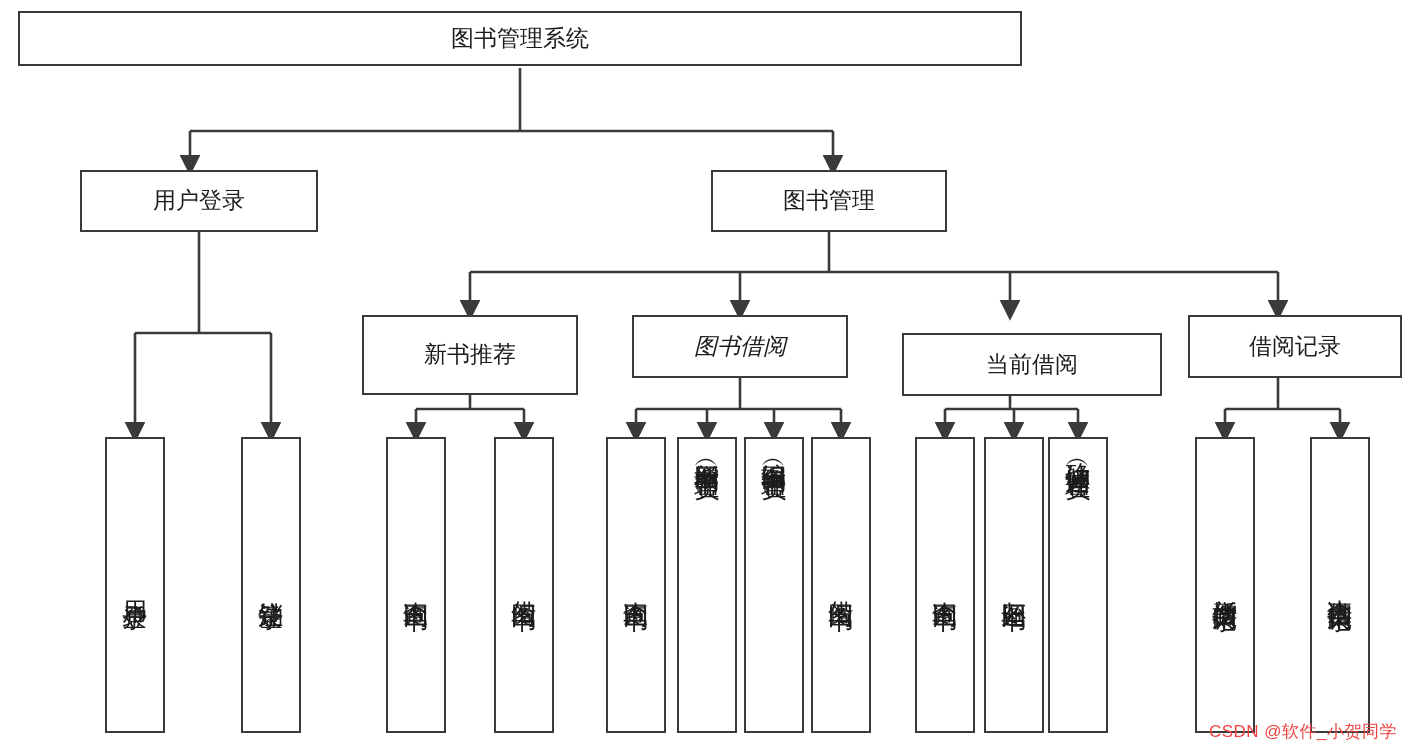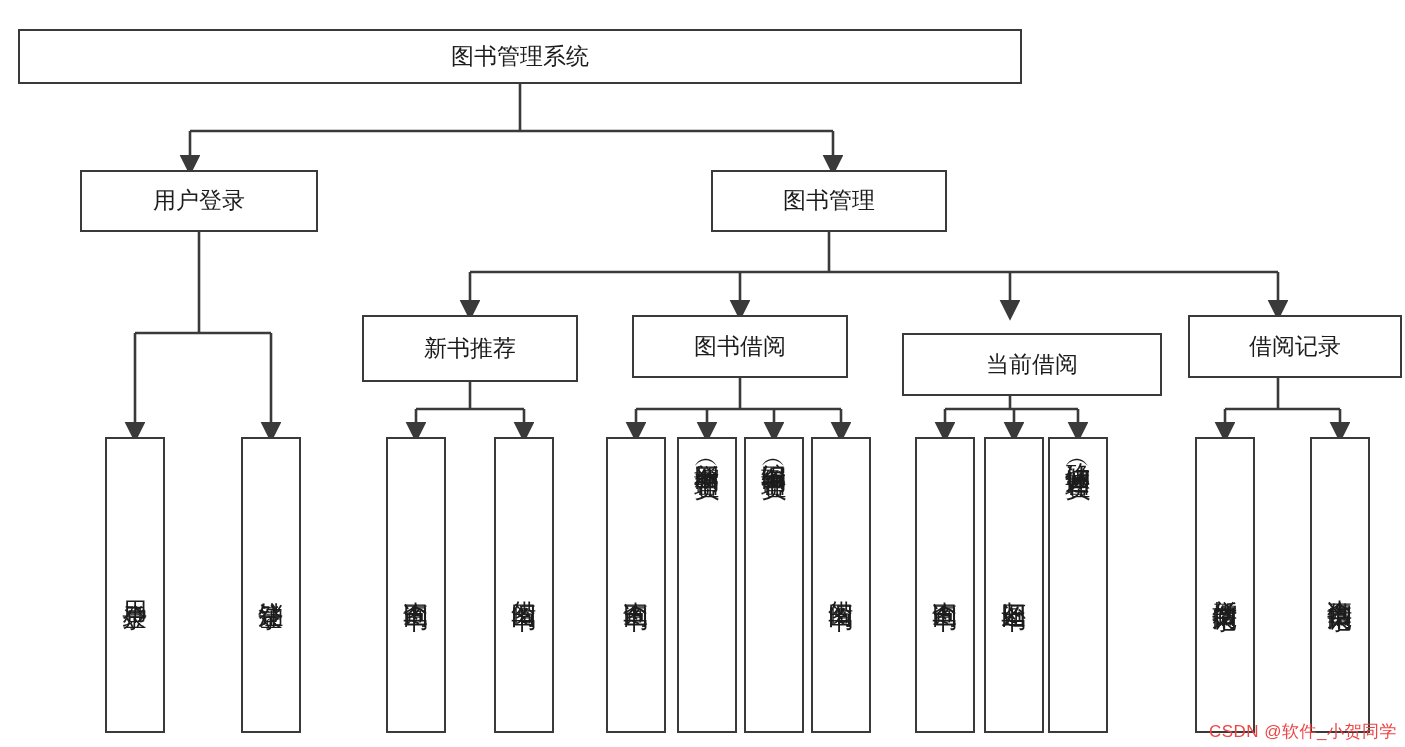--- a/index.html
+++ b/index.html
@@ -127,37 +127,37 @@
       <path d="M1014,409 L1014,425" marker-end="url(#arrow)"></path>
       <path d="M1078,409 L1078,425" marker-end="url(#arrow)"></path>
 
       <path d="M1278,378 L1278,409"></path>
       <path d="M1225,409 L1340,409"></path>
       <path d="M1225,409 L1225,425" marker-end="url(#arrow)"></path>
       <path d="M1340,409 L1340,425" marker-end="url(#arrow)"></path>
     </g>
   </svg>
 
-  <div class="node root horizontal" style="left:18px; top:29px; width:1004px; height:55px;align-items:center;">
+  <div class="node root horizontal" style="left:18px; top:11px; width:1004px; height:55px;align-items:center;">
     <span class="node-label">图书管理系统</span>
   </div>
 
   <div class="node horizontal" style="left:80px; top:170px; width:238px; height:62px;">
     <span class="node-label">用户登录</span>
   </div>
 
   <div class="node horizontal" style="left:711px; top:170px; width:236px; height:62px;">
     <span class="node-label">图书管理</span>
   </div>
 
-  <div class="node horizontal" style="left:362px; top:315px; width:216px; height:67px;">
+  <div class="node horizontal" style="left:362px; top:315px; width:216px; height:80px;">
     <span class="node-label">新书推荐</span>
   </div>
 
-  <div class="node horizontal" style="left:632px; top:315px; width:216px; height:63px;">
+  <div class="node horizontal" style="left:632px; top:315px; width:216px; height:63px;font-style:italic;">
     <span class="node-label">图书借阅</span>
   </div>
 
   <div class="node horizontal" style="left:902px; top:333px; width:260px; height:63px;">
     <span class="node-label">当前借阅</span>
   </div>
 
   <div class="node horizontal" style="left:1171px; top:315px; width:214px; height:63px;margin-left:17px;">
     <span class="node-label">借阅记录</span>
   </div>

